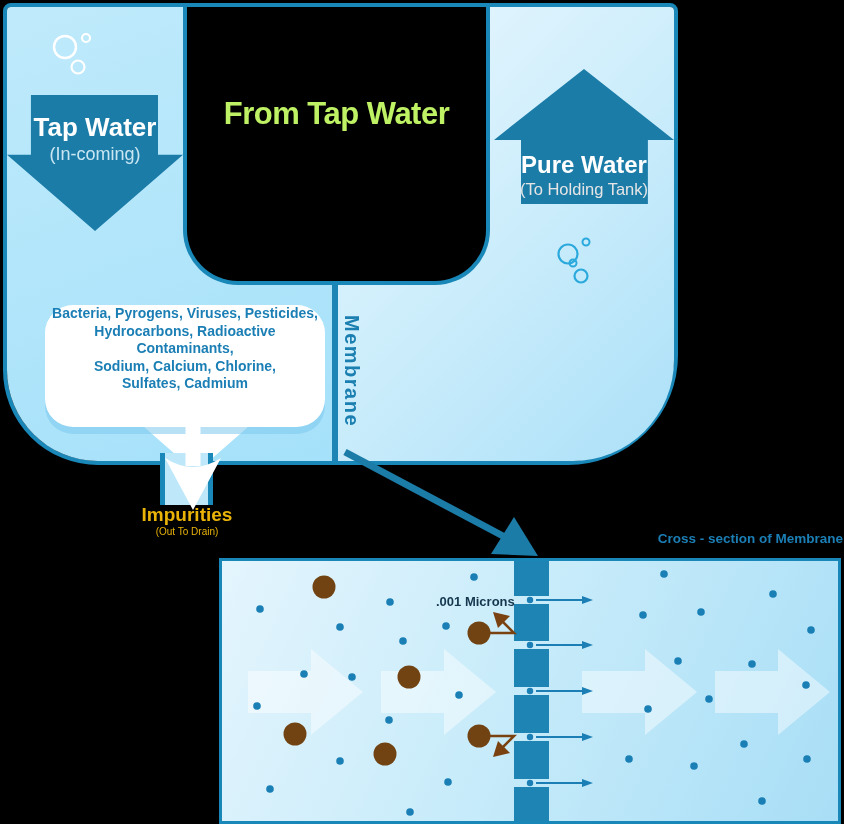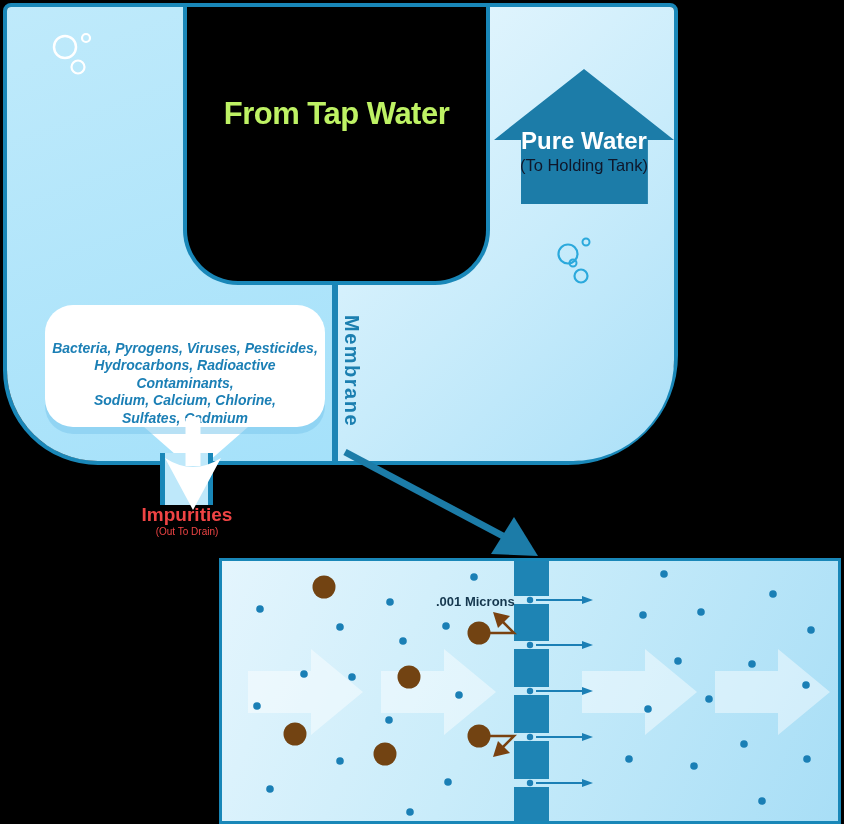--- a/index.html
+++ b/index.html
@@ -44,29 +44,29 @@
     clip-path:polygon(13.6% 0,85.8% 0,85.8% 44%,100% 44%,50% 100%,0 44%,13.6% 44%);
   }
   .tap-arrow .main { margin-top:17px; font-size:26px; font-weight:bold; color:#fff; }
   .tap-arrow .sub  { font-size:18px; color:#C9E6F2; margin-top:1px; }
 
   .pure-arrow {
     position:absolute; left:487px; top:62px; width:180px; height:135px;
     background:#1C7CA8; z-index:3; text-align:center;
     clip-path:polygon(50% 0,100% 52.5%,85.5% 52.5%,85.5% 100%,15% 100%,15% 52.5%,0 52.5%);
   }
-  .pure-arrow .main { margin-top:58px; font-size:24px; font-weight:bold; color:#fff; }
-  .pure-arrow .sub  { font-size:16.5px; color:#0f172a; margin-top:1px; }
+  .pure-arrow .main { margin-top:82px; font-size:24px; font-weight:bold; color:#fff; }
+  .pure-arrow .sub  { font-size:16.5px; color:#e5e5e5; margin-top:1px; }
 
   
   .bubble {
     position:absolute; left:38px; top:298px; width:280px; height:122px;
     background:#fff; border-radius:28px; z-index:4;
     box-shadow:0 7px 0 rgba(125,200,236,0.55);
-    display:flex; flex-direction:column; justify-content:flex-end; text-align:center;font-style:italic;
+    display:flex; flex-direction:column; justify-content:flex-start; text-align:center;
   }
   .bubble .line { font-size:14px; font-weight:600; color:#1B7FB5; line-height:17.5px; }
   .bubble-tail {
     position:absolute; left:128px; top:412px; width:122px; height:46px;
     background:#fff; clip-path:polygon(0 0,100% 0,57% 100%,43% 100%); z-index:3;
   }
 
   
   .drain-outlet {
     position:absolute; left:153px; top:446px; width:43px; height:52px;
@@ -79,21 +79,21 @@
   .bubbles-right { position:absolute; left:548px; top:225px; z-index:3; }
 
   
   .membrane-label {
     position:absolute; left:340px; top:315px; z-index:7;
     writing-mode:vertical-rl; color:#1B7FB0; font-size:20px; font-weight:600;
     letter-spacing:1.5px;
   }
   .impurities-caption {
     position:absolute; left:112px; top:504px; width:150px; z-index:7;
-    text-align:center; color:#ef4444;
+    text-align:center; color:#eab308;
   }
   .impurities-caption .main { font-size:19px; font-weight:bold; }
   .impurities-caption .sub  { font-size:10px; font-weight:400; }
 
   .diag-arrow { position:absolute; left:330px; top:436px; z-index:8; }
 
   .xsection-caption {
     position:absolute; left:598px; top:531px; width:245px; z-index:7;
     text-align:right; font-size:13.5px; font-weight:600; color:#1B7FB5;
   }
@@ -115,20 +115,24 @@
   <div class="utube">
     <div class="fill-left"></div>
     <div class="fill-right"></div>
     <div class="membrane-line"></div>
     <div class="notch"></div>
 
     <div class="main-title">
       <div>From Tap Water</div>
     </div>
 
+    <div class="tap-arrow">
+      <div class="main">Tap Water</div>
+      <div class="sub">(In-coming)</div>
+    </div>
 
     <div class="pure-arrow">
       <div class="main">Pure Water</div>
       <div class="sub">(To Holding Tank)</div>
     </div>
 
     <div class="bubbles-left">
       <svg width="64" height="64">
         <circle cx="18" cy="22" r="11" fill="none" stroke="#fff" stroke-width="2.5"></circle>
         <circle cx="39" cy="13" r="4" fill="none" stroke="#fff" stroke-width="2.2"></circle>
@@ -169,20 +173,21 @@
     <div class="sub">(Out To Drain)</div>
   </div>
 
   <div class="diag-arrow">
     <svg width="230" height="136">
       <line x1="15" y1="16" x2="173" y2="100" stroke="#1C7CA8" stroke-width="7"></line>
       <polygon points="208,120 161,118 184,81" fill="#1C7CA8"></polygon>
     </svg>
   </div>
 
+  <div class="xsection-caption">Cross - section of Membrane</div>
 
   <div class="panel">
     <svg width="616" height="260" viewBox="0 0 616 260">
 
       <g fill="rgba(255,255,255,0.45)">
         <polygon points="26,110 89,110 89,88 141,131 89,174 89,152 26,152"></polygon>
         <polygon points="159,110 222,110 222,88 274,131 222,174 222,152 159,152"></polygon>
         <polygon points="360,110 423,110 423,88 475,131 423,174 423,152 360,152"></polygon>
         <polygon points="493,110 556,110 556,88 608,131 556,174 556,152 493,152"></polygon>
       </g>

